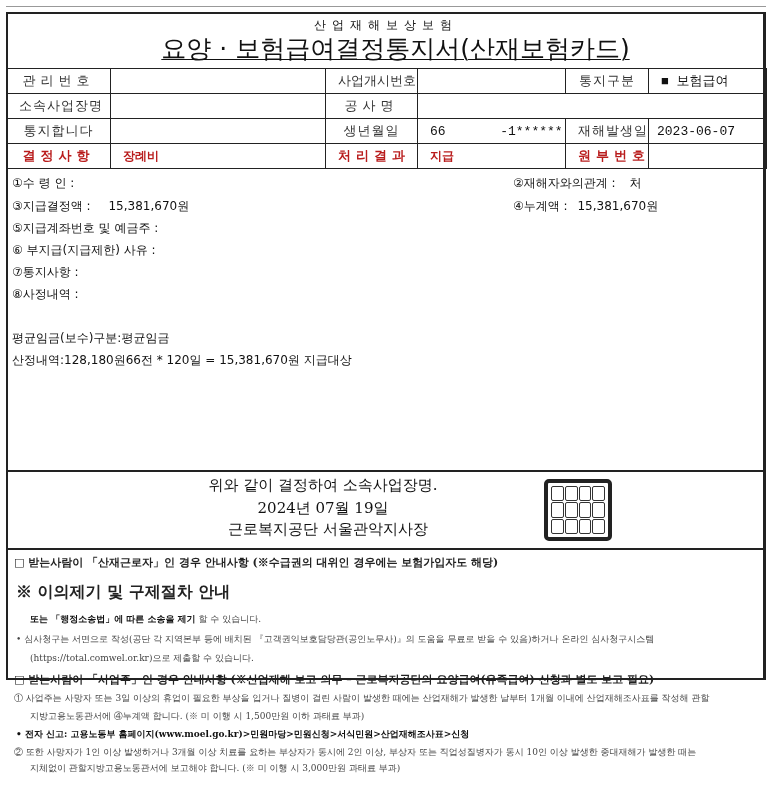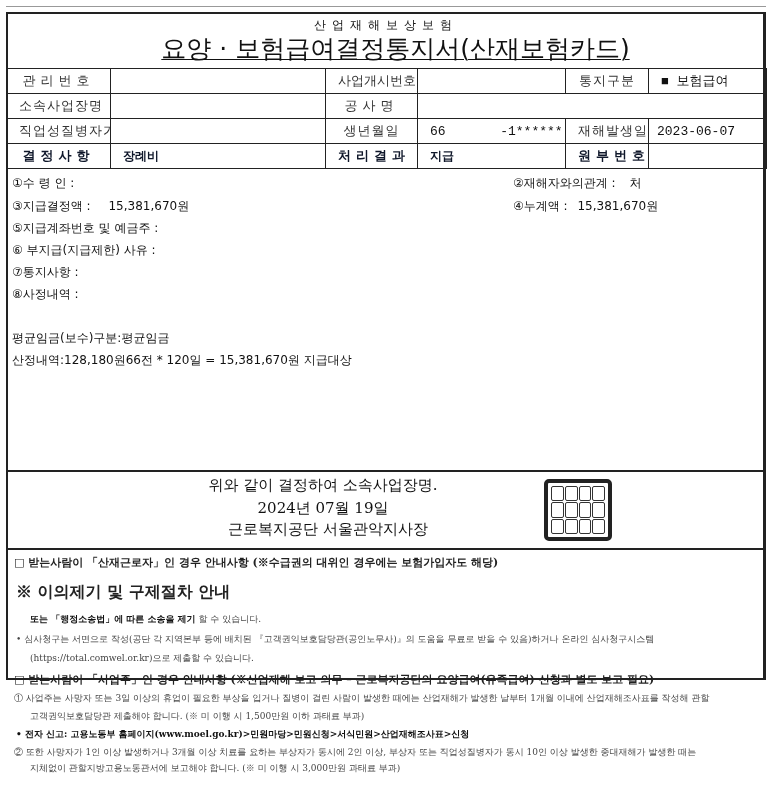--- a/index.html
+++ b/index.html
@@ -7,21 +7,21 @@
   body { font-family: "DejaVu Sans", "Liberation Sans", sans-serif; color: #111; position: relative; }
   .topline { position: absolute; left: 6px; top: 6px; width: 760px; height: 1px; background: #999; }
   .frame { position: absolute; left: 6px; top: 12px; width: 760px; height: 668px; border: 2px solid #222; border-right-width: 3px; }
   .header { position: absolute; left: 0; top: 0; width: 756px; height: 56px; text-align: center; }
   .subtitle { position: absolute; left: 0; right: 0; top: 3px; font-size: 12px; letter-spacing: 6px; }
   .title { position: absolute; left: 0; right: 16px; top: 18px; font-size: 25px; text-decoration: underline; text-decoration-thickness: 1px; text-underline-offset: 2px; letter-spacing: 0px; padding-left: 35px; }
   table.info { position: absolute; left: -2px; top: 54px; width: 760px; border-collapse: collapse; table-layout: fixed; }
   table.info td { border: 1.5px solid #222; height: 25px; font-size: 13px; padding: 0 12px; white-space: nowrap; overflow: hidden; font-family: Liberation Mono, monospace; }
   table.info td.lbl { text-align: center; color: #333; letter-spacing: 1px; }
   table.info td.lbl.sp { letter-spacing: 5px; }
-  table.info td.bold { font-weight: bold; color: #0f172a; }
+  table.info td.bold { font-weight: bold; color: #b91c1c; }
   table.info td.val { text-align: left; margin-top: 8px; }
   .body { position: absolute; left: 0; top: 156px; width: 756px; height: 302px; border-bottom: 2px solid #222; font-size: 12px; }
   .line { position: absolute; white-space: nowrap; }
   .sign { position: absolute; left: 0; top: 458px; width: 756px; height: 78px; border-bottom: 2px solid #222; font-family: "DejaVu Serif", "Liberation Serif", serif; }
   .sign .l1 { position: absolute; left: 150px; width: 330px; text-align: center; top: 4px; font-size: 15px; }
   .sign .l2 { position: absolute; left: 150px; width: 330px; text-align: center; top: 27px; font-size: 15px; }
   .sign .l3 { position: absolute; left: 180px; width: 280px; text-align: center; top: 48px; font-size: 15px; }
   .seal { position: absolute; left: 536px; top: 7px; width: 68px; height: 62px; border: 4px solid #222; border-radius: 5px; padding: 3px; display: grid; grid-template-columns: repeat(4, 1fr); grid-template-rows: repeat(3, 1fr); gap: 1px; }
   .seal span { border: 1.5px solid #333; border-radius: 2px; }
   .notice { position: absolute; left: 0; top: 536px; width: 756px; height: 219px; font-family: "DejaVu Serif", "Liberation Serif", serif; color: #222; text-decoration: underline; }
@@ -60,21 +60,21 @@
       <td class="lbl">통지구분</td>
       <td class="val">■ 보험급여</td>
     </tr>
     <tr>
       <td class="lbl">소속사업장명</td>
       <td class="val"></td>
       <td class="lbl sp">공사명</td>
       <td class="val" colspan="3"></td>
     </tr>
     <tr>
-      <td class="lbl">직업성질병자가</td>
+      <td class="lbl">통지합니다</td>
       <td class="val"></td>
       <td class="lbl">생년월일</td>
       <td class="val" style="white-space:pre">66       -1******</td>
       <td class="lbl">재해발생일</td>
       <td class="val" style="padding-left:8px">2023-06-07</td>
     </tr>
     <tr>
       <td class="lbl sp bold">결정사항</td>
       <td class="val bold" style="font-size:12px">장례비</td>
       <td class="lbl sp bold">처리결과</td>
@@ -130,19 +130,19 @@
   <div class="notice">
     <div class="n h" style="left:6px;top:5px">□ 받는사람이 「산재근로자」인 경우 안내사항 (※수급권의 대위인 경우에는 보험가입자도 해당)</div>
     <div class="n h" style="left:8px;top:32px;font-size:16px">※ 이의제기 및 구제절차 안내</div>
     <div class="n t" style="left:22px;top:63px">
       <b>또는 「행정소송법」에 따른 소송을 제기</b> <span>할 수 있습니다.</span>
     </div>
     <div class="n t" style="left:8px;top:83px">• 심사청구는 서면으로 작성(공단 각 지역본부 등에 배치된 『고객권익보호담당관(공인노무사)』의 도움을 무료로 받을 수 있음)하거나 온라인 심사청구시스템</div>
     <div class="n t" style="left:22px;top:102px">(https://total.comwel.or.kr)으로 제출할 수 있습니다.</div>
     <div class="n h" style="left:6px;top:122px">□ 받는사람이 「사업주」인 경우 안내사항 (※산업재해 보고 의무 – 근로복지공단의 요양급여(유족급여) 신청과 별도 보고 필요)</div>
     <div class="n t" style="left:6px;top:142px">① 사업주는 사망자 또는 3일 이상의 휴업이 필요한 부상을 입거나 질병이 걸린 사람이 발생한 때에는 산업재해가 발생한 날부터 1개월 이내에 산업재해조사표를 작성해 관할</div>
-    <div class="n t" style="left:22px;top:160px">고객권익보호담당관 제출해야 합니다. (※ 미 이행 시 1,500만원 이하 과태료 부과)</div>
+    <div class="n t" style="left:22px;top:160px">지방고용노동관서에 ④누계액 합니다. (※ 미 이행 시 1,500만원 이하 과태료 부과)</div>
     <div class="n t" style="left:8px;top:178px;font-weight:bold;color:#111">• 전자 신고: 고용노동부 홈페이지(www.moel.go.kr)&gt;민원마당&gt;민원신청&gt;서식민원&gt;산업재해조사표&gt;신청</div>
     <div class="n t" style="left:6px;top:196px">② 또한 사망자가 1인 이상 발생하거나 3개월 이상 치료를 요하는 부상자가 동시에 2인 이상, 부상자 또는 직업성질병자가 동시 10인 이상 발생한 중대재해가 발생한 때는</div>
     <div class="n t" style="left:22px;top:212px">지체없이 관할지방고용노동관서에 보고해야 합니다. (※ 미 이행 시 3,000만원 과태료 부과)</div>
   </div>
 
 </div>
 
 </body></html>

